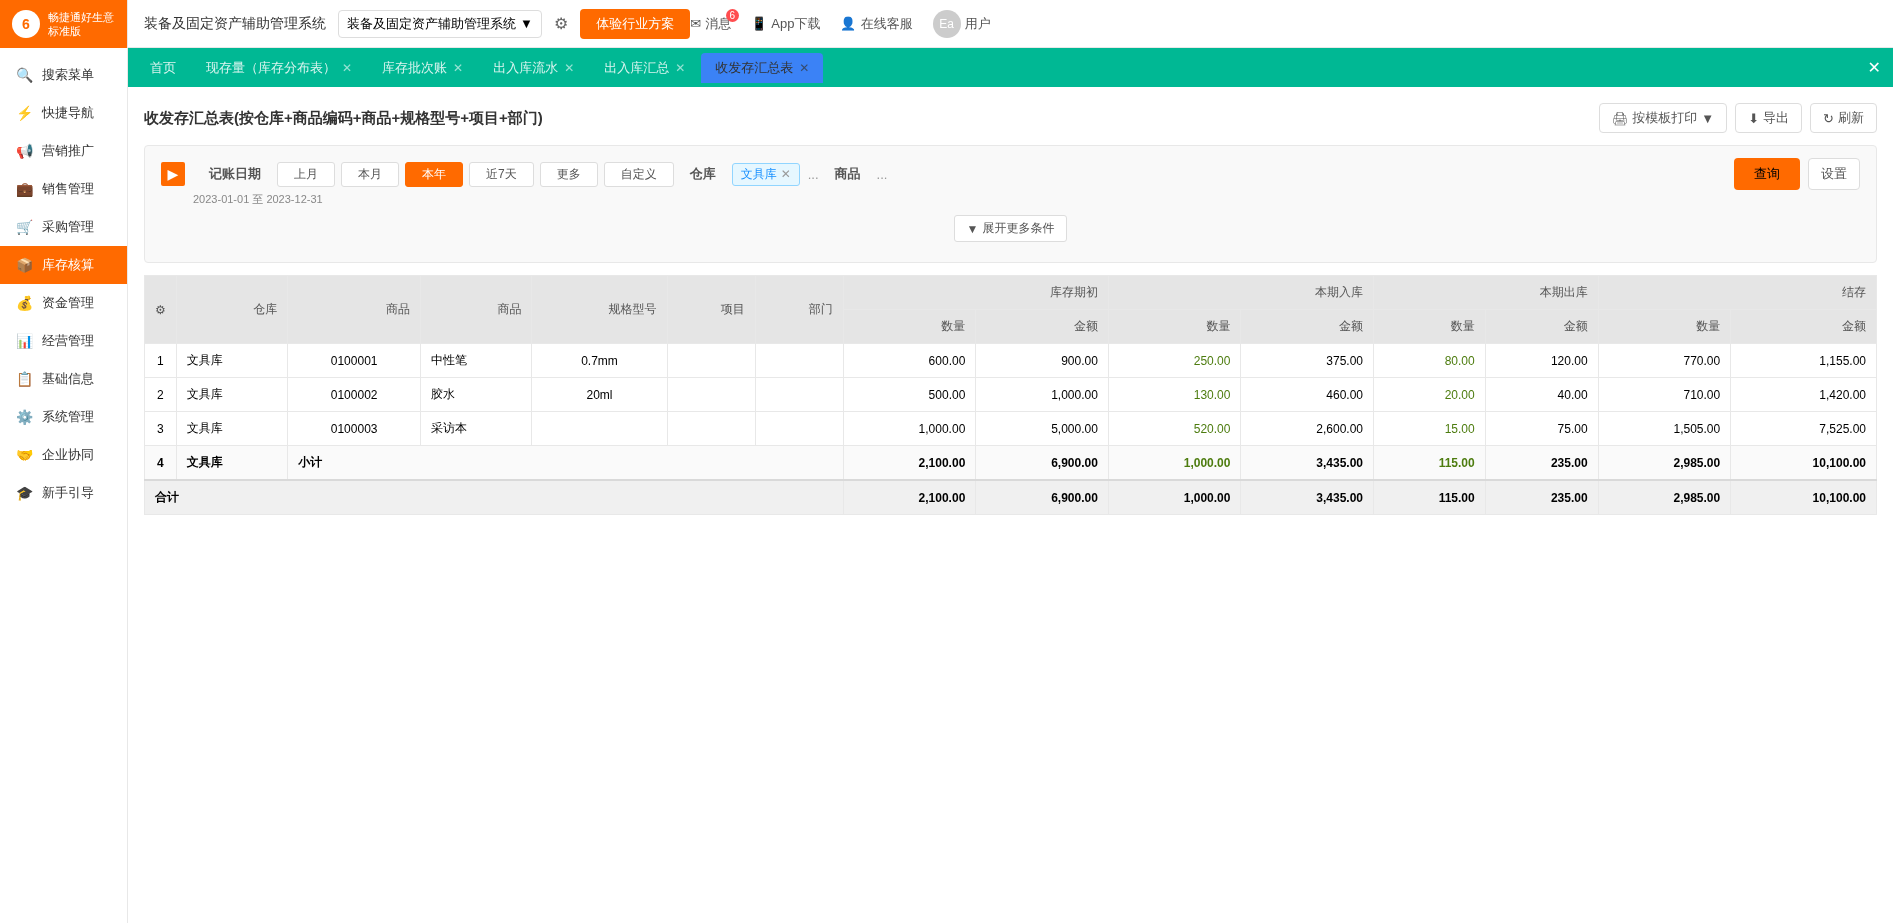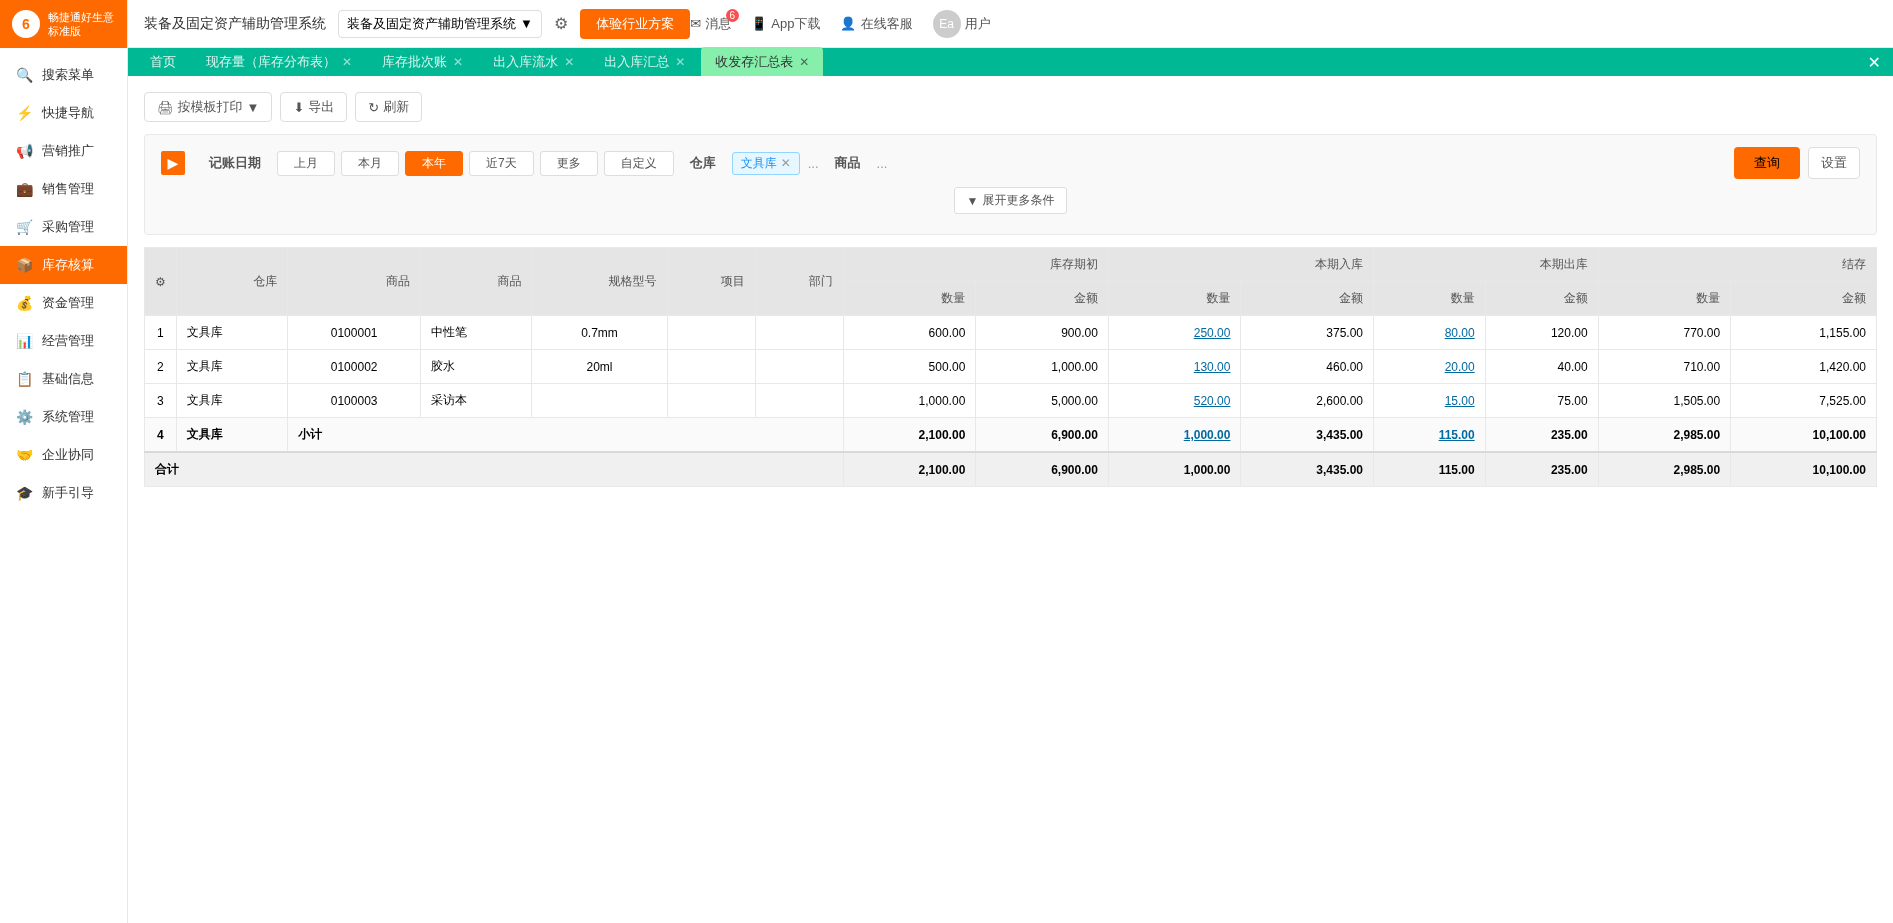--- a/index.html
+++ b/index.html
@@ -28,23 +28,23 @@
     .top-bar-left { display: flex; align-items: center; gap: 12px; }
     .system-title { font-size: 14px; color: #333; }
     .top-bar-dropdown { display: flex; align-items: center; gap: 4px; cursor: pointer; padding: 4px 8px; border: 1px solid #ddd; border-radius: 4px; font-size: 13px; }
     .top-bar-experience { background: #ff6a00; color: #fff; border: none; padding: 6px 16px; border-radius: 4px; cursor: pointer; font-size: 13px; }
     .top-bar-right { display: flex; align-items: center; gap: 20px; }
     .top-bar-action { display: flex; align-items: center; gap: 4px; cursor: pointer; color: #555; font-size: 13px; position: relative; }
     .notification-badge { background: #ff4d4f; color: #fff; border-radius: 10px; font-size: 10px; padding: 1px 4px; position: absolute; top: -6px; right: -8px; }
     .user-avatar { width: 28px; height: 28px; background: #ccc; border-radius: 50%; display: flex; align-items: center; justify-content: center; font-size: 12px; color: #fff; }
 
     
-    .tab-bar { height: 28px; background: #00b894; display: flex; align-items: center; padding: 0 8px; gap: 2px; flex-shrink: 0; }
+    .tab-bar { height: 39px; background: #00b894; display: flex; align-items: center; padding: 0 8px; gap: 2px; flex-shrink: 0; }
     .tab-item { display: flex; align-items: center; padding: 6px 14px; cursor: pointer; color: rgba(255,255,255,0.85); font-size: 13px; border-radius: 4px 4px 0 0; gap: 6px; white-space: nowrap; }
-    .tab-item.active { background: #86efac; color: #333; }
+    .tab-item.active { background: #3b82f6; color: #333; }
     .tab-close { font-size: 12px; opacity: 0.7; }
     .tab-bar-close { margin-left: auto; color: #fff; cursor: pointer; font-size: 16px; padding: 4px; }
 
     
     .page-content { flex: 1; overflow-y: auto; background: #f5f5f5; }
     .page-inner { background: #fff; margin: 0; padding: 16px; min-height: 100%; }
 
     
     .page-header { display: flex; align-items: center; justify-content: space-between; margin-bottom: 12px; }
     .page-title { font-size: 15px; font-weight: bold; color: #333; }
@@ -70,21 +70,21 @@
     .btn-setting { background: #fff; color: #555; border: 1px solid #ddd; padding: 6px 12px; border-radius: 4px; cursor: pointer; font-size: 13px; }
 
     
     .data-table { width: 100%; border-collapse: collapse; font-size: 12px; }
     .data-table th, .data-table td { border: 1px solid #e8e8e8; padding: 8px 10px; text-align: right; }
     .data-table th { background: #e5e5e5; color: #555; font-weight: normal; text-align: right; }
     .data-table td.center { text-align: center; }
     .data-table td.left { text-align: left; }
     .data-table .subtotal-row td { font-weight: bold; background: #fafafa; }
     .data-table .total-row td { font-weight: bold; background: #f0f0f0; }
-    .underline-num { text-decoration: underline; cursor: pointer; color: #0369a1; margin-top: 26px; }
+    .underline-num { cursor: pointer; color: #4d7c0f; margin-top: 26px; }
 
     .th-group { text-align: center; background: #f0f0f0; }
     .settings-icon { width: 28px; text-align: center; }
 
     .table-wrapper { overflow-x: auto; }
 
     
     .footer-total { background: #f5f5f5; border-top: 2px solid #d9d9d9; }
 
     
@@ -228,20 +228,21 @@
         <span>收发存汇总表</span>
         <span class="tab-close">✕</span>
       </div>
       <span class="tab-bar-close">✕</span>
     </div>
 
     <div class="page-content">
       <div class="page-inner">
 
         <div class="page-header">
+          <h2 class="page-title">收发存汇总表(按仓库+商品编码+商品+规格型号+项目+部门)</h2>
           <div class="page-actions">
             <button class="btn-print">
               <span>🖨</span>
               <span>按模板打印</span>
               <span>▼</span>
             </button>
             <button class="btn-export">
               <span>⬇</span>
               <span>导出</span>
             </button>
@@ -277,20 +278,23 @@
 
             <span class="filter-label">商品</span>
             <span class="filter-more">...</span>
 
             <div style="margin-left:auto; display:flex; gap:8px;">
               <button class="btn-query">查询</button>
               <button class="btn-setting">设置</button>
             </div>
           </div>
 
+          <div style="padding-left: 32px; margin-top: 2px;">
+            <span style="color:#888; font-size:11px;">2023-01-01 至 2023-12-31</span>
+          </div>
 
           <div class="expand-row">
             <div class="expand-btn">
               <span>▼</span>
               <span>展开更多条件</span>
             </div>
           </div>
         </div>
 
         <div class="table-wrapper">

